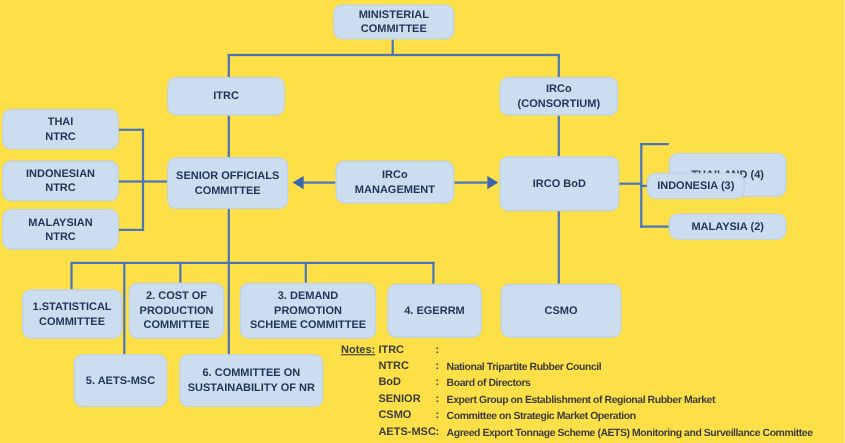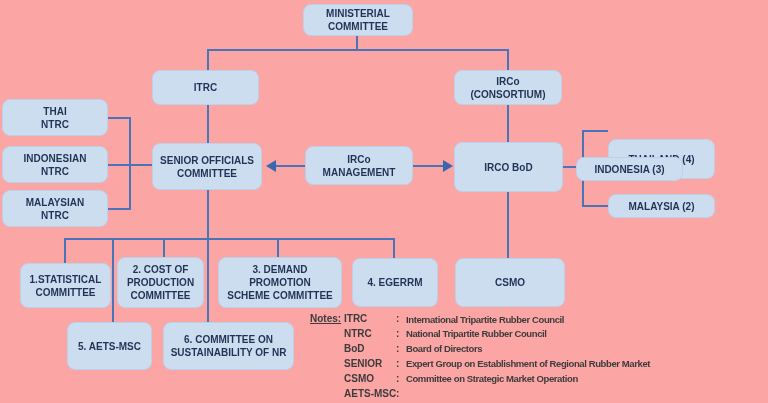--- a/index.html
+++ b/index.html
@@ -1,17 +1,17 @@
 <!DOCTYPE html>
 <html style="--box-fill: #cdddf0; --box-border: #bcd0e8; --box-text: #1f3354; --connector: #4a74ba; --arrow: #3a67ae; --notes-text: #3c3c3c;"><head>
 <meta charset="utf-8">
 <style>
   html,body{margin:0;padding:0;background:#fff;}
   #canvas{
-    position:relative;width:768px;height:403px;background:#fca5a5;
+    position:relative;width:768px;height:403px;background:#fde047;
     font-family:"Liberation Sans",sans-serif;overflow:hidden;
   }
   .box{
     position:absolute;
     background:var(--box-fill,#cdddf0);
     border:1px solid var(--box-border,#bcd0e8);
     border-radius:8px;
     color:var(--box-text,#1f3354);
     font-weight:bold;font-size:10px;line-height:1.3;
     display:flex;align-items:center;justify-content:center;
@@ -84,21 +84,21 @@
   <div class="box" style="left:2px;top:190px;width:106px;height:37px;">MALAYSIAN
 NTRC</div>
 
   <div class="box" style="left:152px;top:143px;width:110px;height:47px;">SENIOR OFFICIALS
 COMMITTEE</div>
   <div class="box" style="left:305px;top:146px;width:108px;height:39px;">IRCo
 MANAGEMENT</div>
   <div class="box" style="left:454px;top:142px;width:109px;height:50px;">IRCO BoD</div>
 
   <div class="box" style="left:608px;top:119px;width:107px;height:40px;margin-top:20px;">THAILAND (4)</div>
-  <div class="box" style="left:576px;top:157px;width:107px;height:24px;">INDONESIA (3)</div>
+  <div class="box" style="left:588px;top:157px;width:89px;height:24px;">INDONESIA (3)</div>
   <div class="box" style="left:608px;top:194px;width:107px;height:24px;">MALAYSIA (2)</div>
 
   <div class="box" style="left:20px;top:263px;width:91px;height:45px;">1.STATISTICAL
 COMMITTEE</div>
   <div class="box" style="left:117px;top:257px;width:87px;height:51px;">2. COST OF
 PRODUCTION
 COMMITTEE</div>
   <div class="box" style="left:218px;top:257px;width:124px;height:51px;">3. DEMAND
 PROMOTION
 SCHEME COMMITTEE</div>
@@ -107,21 +107,20 @@
 
   <div class="box" style="left:67px;top:322px;width:85px;height:48px;text-align:right;">5. AETS-MSC</div>
   <div class="box" style="left:163px;top:322px;width:131px;height:48px;">6. COMMITTEE ON
 SUSTAINABILITY OF NR</div>
 
   <div class="notes">
     <div class="note-row">
       <span class="note-label">Notes:</span>
       <span class="note-term">ITRC</span>
       <span class="note-colon">:</span>
-      <span class="note-def">International Tripartite Rubber Council</span>
     </div>
     <div class="note-row">
       <span class="note-spacer"></span>
       <span class="note-term">NTRC</span>
       <span class="note-colon">:</span>
       <span class="note-def">National Tripartite Rubber Council</span>
     </div>
     <div class="note-row">
       <span class="note-spacer"></span>
       <span class="note-term">BoD</span>
@@ -137,16 +136,17 @@
     <div class="note-row">
       <span class="note-spacer"></span>
       <span class="note-term">CSMO</span>
       <span class="note-colon">:</span>
       <span class="note-def">Committee on Strategic Market Operation</span>
     </div>
     <div class="note-row">
       <span class="note-spacer"></span>
       <span class="note-term">AETS-MSC</span>
       <span class="note-colon">:</span>
+      <span class="note-def">Agreed Export Tonnage Scheme (AETS) Monitoring and Surveillance Committee</span>
     </div>
   </div>
 
 </div>
 
 </body></html>

